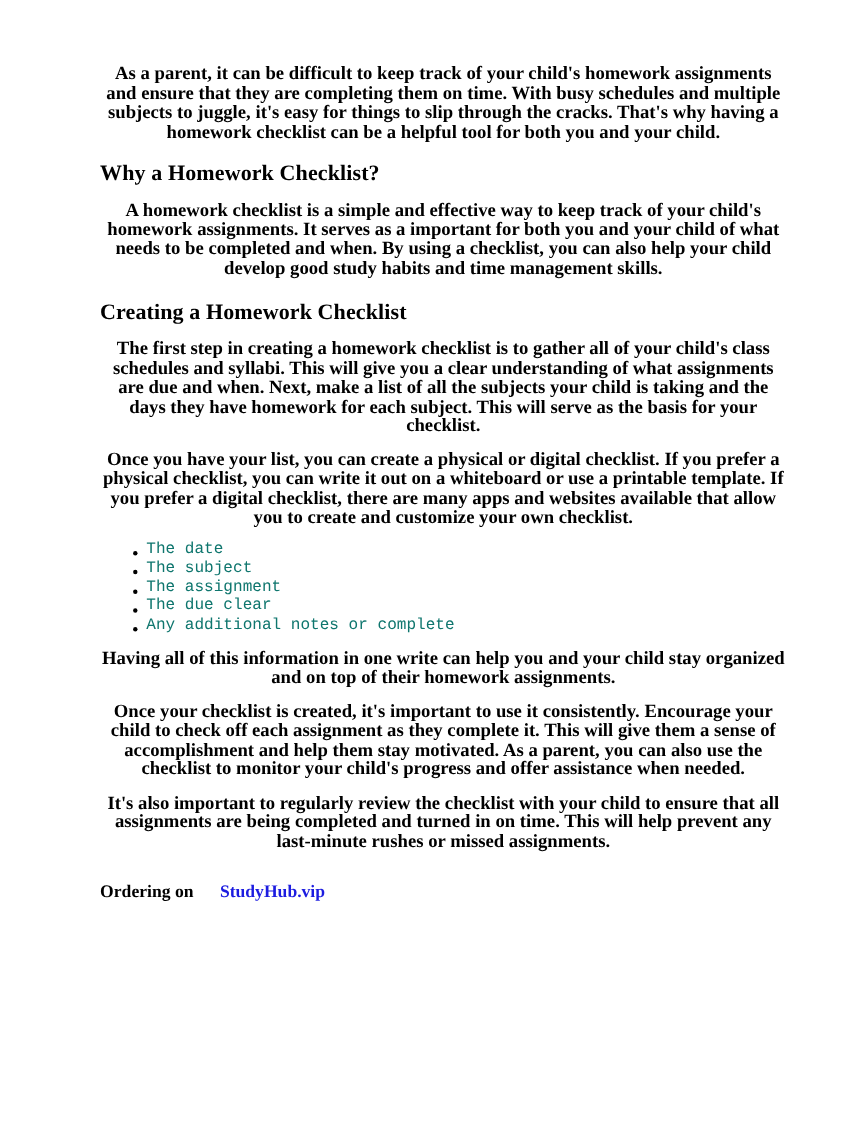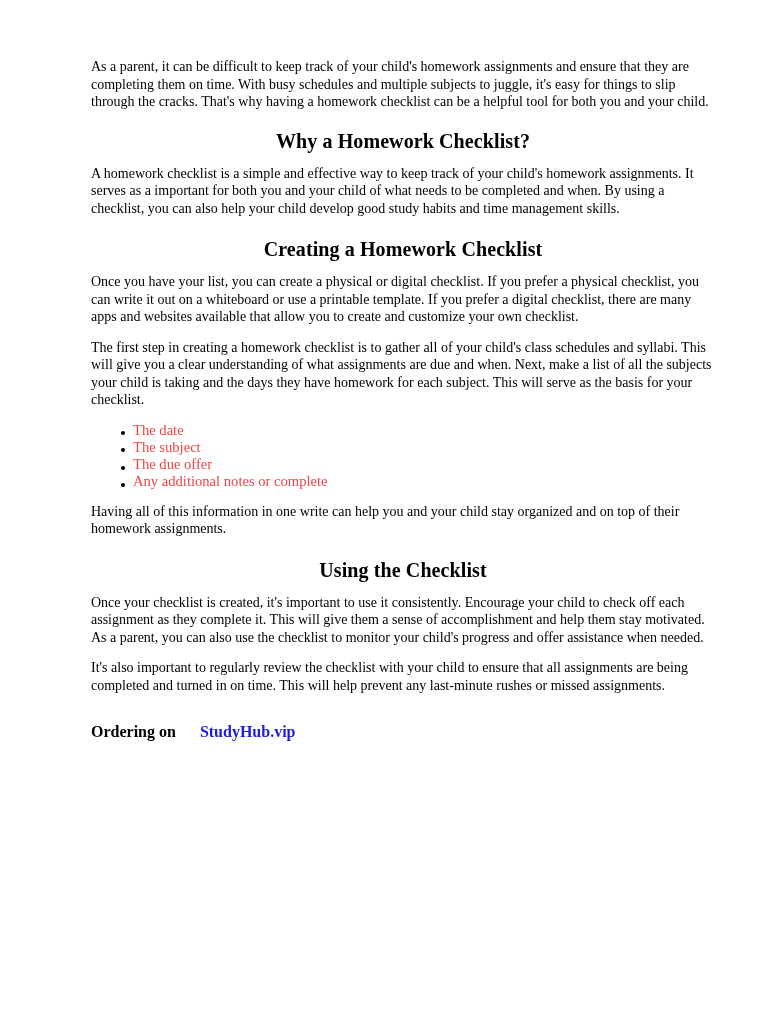--- a/index.html
+++ b/index.html
@@ -21,49 +21,50 @@
     background: #ffffff;
     overflow: hidden;
   }
   .content {
     position: absolute;
     left: 91px;
     top: 58px;
     width: 624px;
   }
   p.body-text {
-    font-size: 14px;
+    font-size: 17px;
     line-height: 17.5px;
     margin: 0 0 13px 0;
-    text-align: left;
+    text-align: center;
     color: #000000;
+    font-weight: bold;
   }
   h2.section-heading {
     font-size: 20px;
     line-height: 24px;
     font-weight: bold;
     margin: 20px 0 12px 0;
     color: #000000;
     letter-spacing: 0.1px;
-    text-align: center;
   }
   h2.section-heading.first-heading {
     margin-top: 18px;
   }
   ul.checklist-items {
     list-style: none;
     margin: 0 0 12px 0;
     padding: 0 0 0 30px;
   }
   ul.checklist-items li {
     font-size: 14.6px;
     line-height: 17.3px;
     position: relative;
     padding-left: 12px;
-    color: #ef4444;
+    color: #0f766e;
+    font-family: Liberation Mono, monospace;
   }
   ul.checklist-items li .bullet-dot {
     position: absolute;
     left: 0;
     top: 9.5px;
     width: 4px;
     height: 4px;
     background: #000000;
     border-radius: 50%;
     display: block;
@@ -87,33 +88,33 @@
 
 <div class="page">
   <div class="content">
 
     <p class="body-text">As a parent, it can be difficult to keep track of your child's homework assignments and ensure that they are completing them on time. With busy schedules and multiple subjects to juggle, it's easy for things to slip through the cracks. That's why having a homework checklist can be a helpful tool for both you and your child.</p>
 
     <h2 class="section-heading first-heading">Why a Homework Checklist?</h2>
     <p class="body-text">A homework checklist is a simple and effective way to keep track of your child's homework assignments. It serves as a important for both you and your child of what needs to be completed and when. By using a checklist, you can also help your child develop good study habits and time management skills.</p>
 
     <h2 class="section-heading">Creating a Homework Checklist</h2>
+    <p class="body-text">The first step in creating a homework checklist is to gather all of your child's class schedules and syllabi. This will give you a clear understanding of what assignments are due and when. Next, make a list of all the subjects your child is taking and the days they have homework for each subject. This will serve as the basis for your checklist.</p>
     <p class="body-text">Once you have your list, you can create a physical or digital checklist. If you prefer a physical checklist, you can write it out on a whiteboard or use a printable template. If you prefer a digital checklist, there are many apps and websites available that allow you to create and customize your own checklist.</p>
-    <p class="body-text">The first step in creating a homework checklist is to gather all of your child's class schedules and syllabi. This will give you a clear understanding of what assignments are due and when. Next, make a list of all the subjects your child is taking and the days they have homework for each subject. This will serve as the basis for your checklist.</p>
 
 
     <ul class="checklist-items">
       <li><span class="bullet-dot"></span><span>The date</span></li>
       <li><span class="bullet-dot"></span><span>The subject</span></li>
-      <li><span class="bullet-dot"></span><span>The due offer</span></li>
+      <li><span class="bullet-dot"></span><span>The assignment</span></li>
+      <li><span class="bullet-dot"></span><span>The due clear</span></li>
       <li><span class="bullet-dot"></span><span>Any additional notes or complete</span></li>
     </ul>
 
     <p class="body-text">Having all of this information in one write can help you and your child stay organized and on top of their homework assignments.</p>
 
-    <h2 class="section-heading">Using the Checklist</h2>
     <p class="body-text">Once your checklist is created, it's important to use it consistently. Encourage your child to check off each assignment as they complete it. This will give them a sense of accomplishment and help them stay motivated. As a parent, you can also use the checklist to monitor your child's progress and offer assistance when needed.</p>
     <p class="body-text">It's also important to regularly review the checklist with your child to ensure that all assignments are being completed and turned in on time. This will help prevent any last-minute rushes or missed assignments.</p>
 
     <div class="ordering-line"><span>Ordering on</span><span>      </span><a class="brand-link" href="#">StudyHub.vip</a></div>
 
   </div>
 </div>
 
 </body></html>

